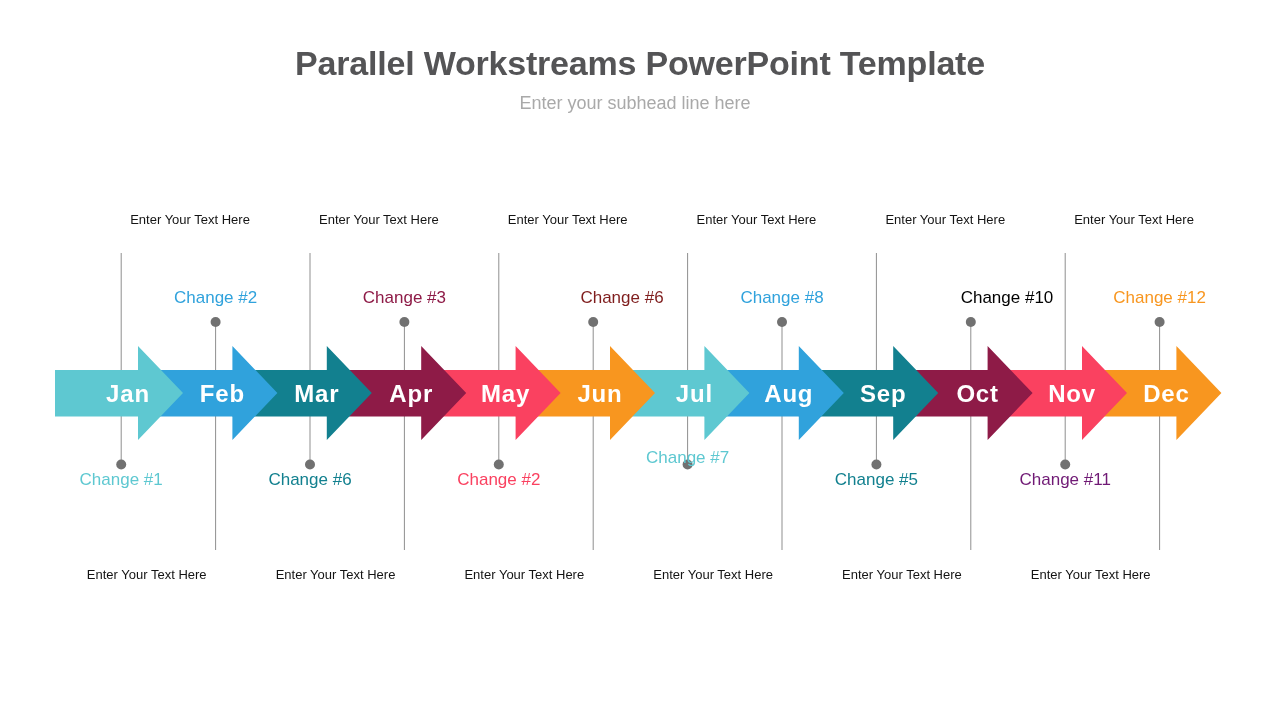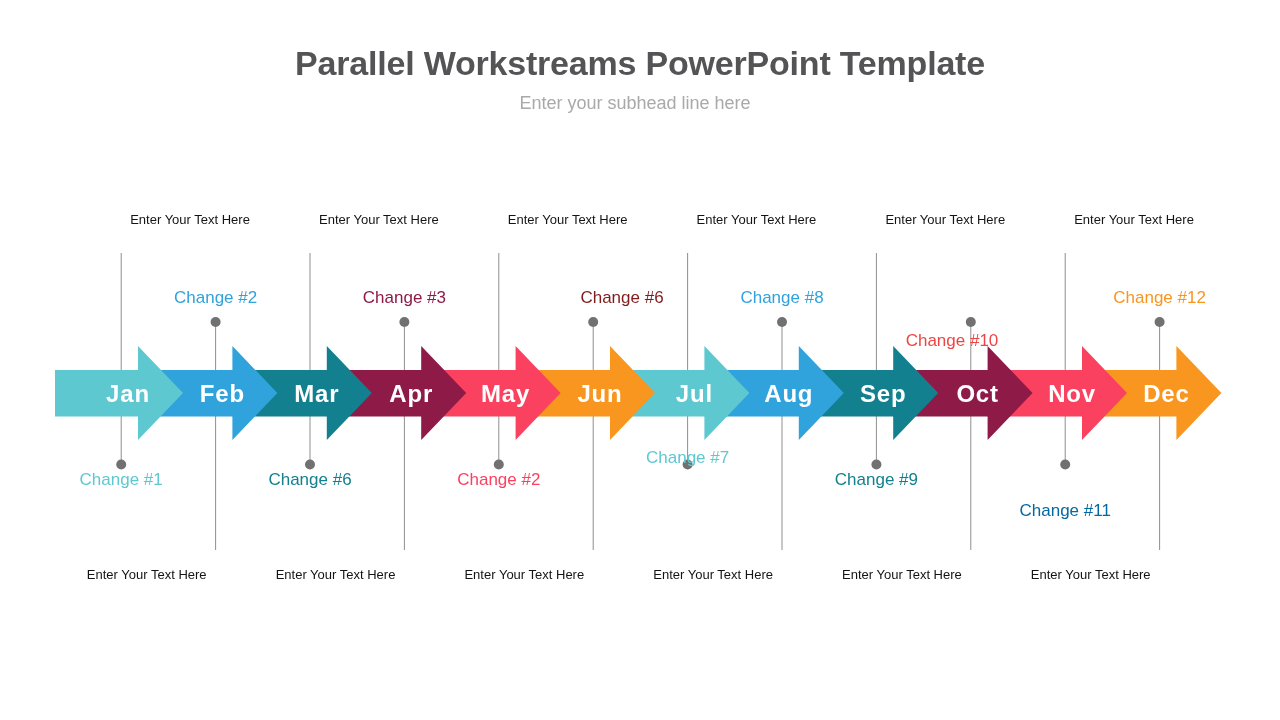--- a/index.html
+++ b/index.html
@@ -133,18 +133,18 @@
       <div class="placeholder-bottom" style="left: 801.8px; top: 567px; width: 160px;">Enter Your Text Here</div>
       <div class="placeholder-bottom" style="left: 990.6px; top: 567px; width: 160px;">Enter Your Text Here</div>
       <div class="change-label" style="left: 41.2px; top: 470px; color: rgb(94, 200, 209);">Change #1</div>
       <div class="change-label" style="left: 135.6px; top: 288px; color: rgb(48, 162, 220);">Change #2</div>
       <div class="change-label" style="left: 230px; top: 470px; color: rgb(18, 128, 143);">Change #6</div>
       <div class="change-label" style="left: 324.4px; top: 288px; color: rgb(142, 27, 71);">Change #3</div>
       <div class="change-label" style="left: 418.8px; top: 470px; color: rgb(250, 65, 96);">Change #2</div>
       <div class="change-label" style="left: 542px; top: 288px; color: #7f1d1d;">Change #6</div>
       <div class="change-label" style="left: 607.6px; top: 448px; color: rgb(94, 200, 209);">Change #7</div>
       <div class="change-label" style="left: 702px; top: 288px; color: rgb(48, 162, 220);">Change #8</div>
-      <div class="change-label" style="left: 796.4px; top: 470px; color: rgb(18, 128, 143);">Change #9</div>
-      <div class="change-label" style="left: 872px; top: 288px; color: #ef4444; margin-top: 43px;">Change #10</div>
-      <div class="change-label" style="left: 985.2px; top: 470px; color: #0369a1; margin-top: 31px;">Change #11</div>
+      <div class="change-label" style="left: 796.4px; top: 470px; color: rgb(18, 128, 143);">Change #5</div>
+      <div class="change-label" style="left: 927px; top: 288px; color: #000000;">Change #10</div>
+      <div class="change-label" style="left: 985.2px; top: 470px; color: #701a75;">Change #11</div>
       <div class="change-label" style="left: 1079.6px; top: 288px; color: rgb(248, 150, 31);">Change #12</div>
     </div>
 </div>
 
 </body></html>

